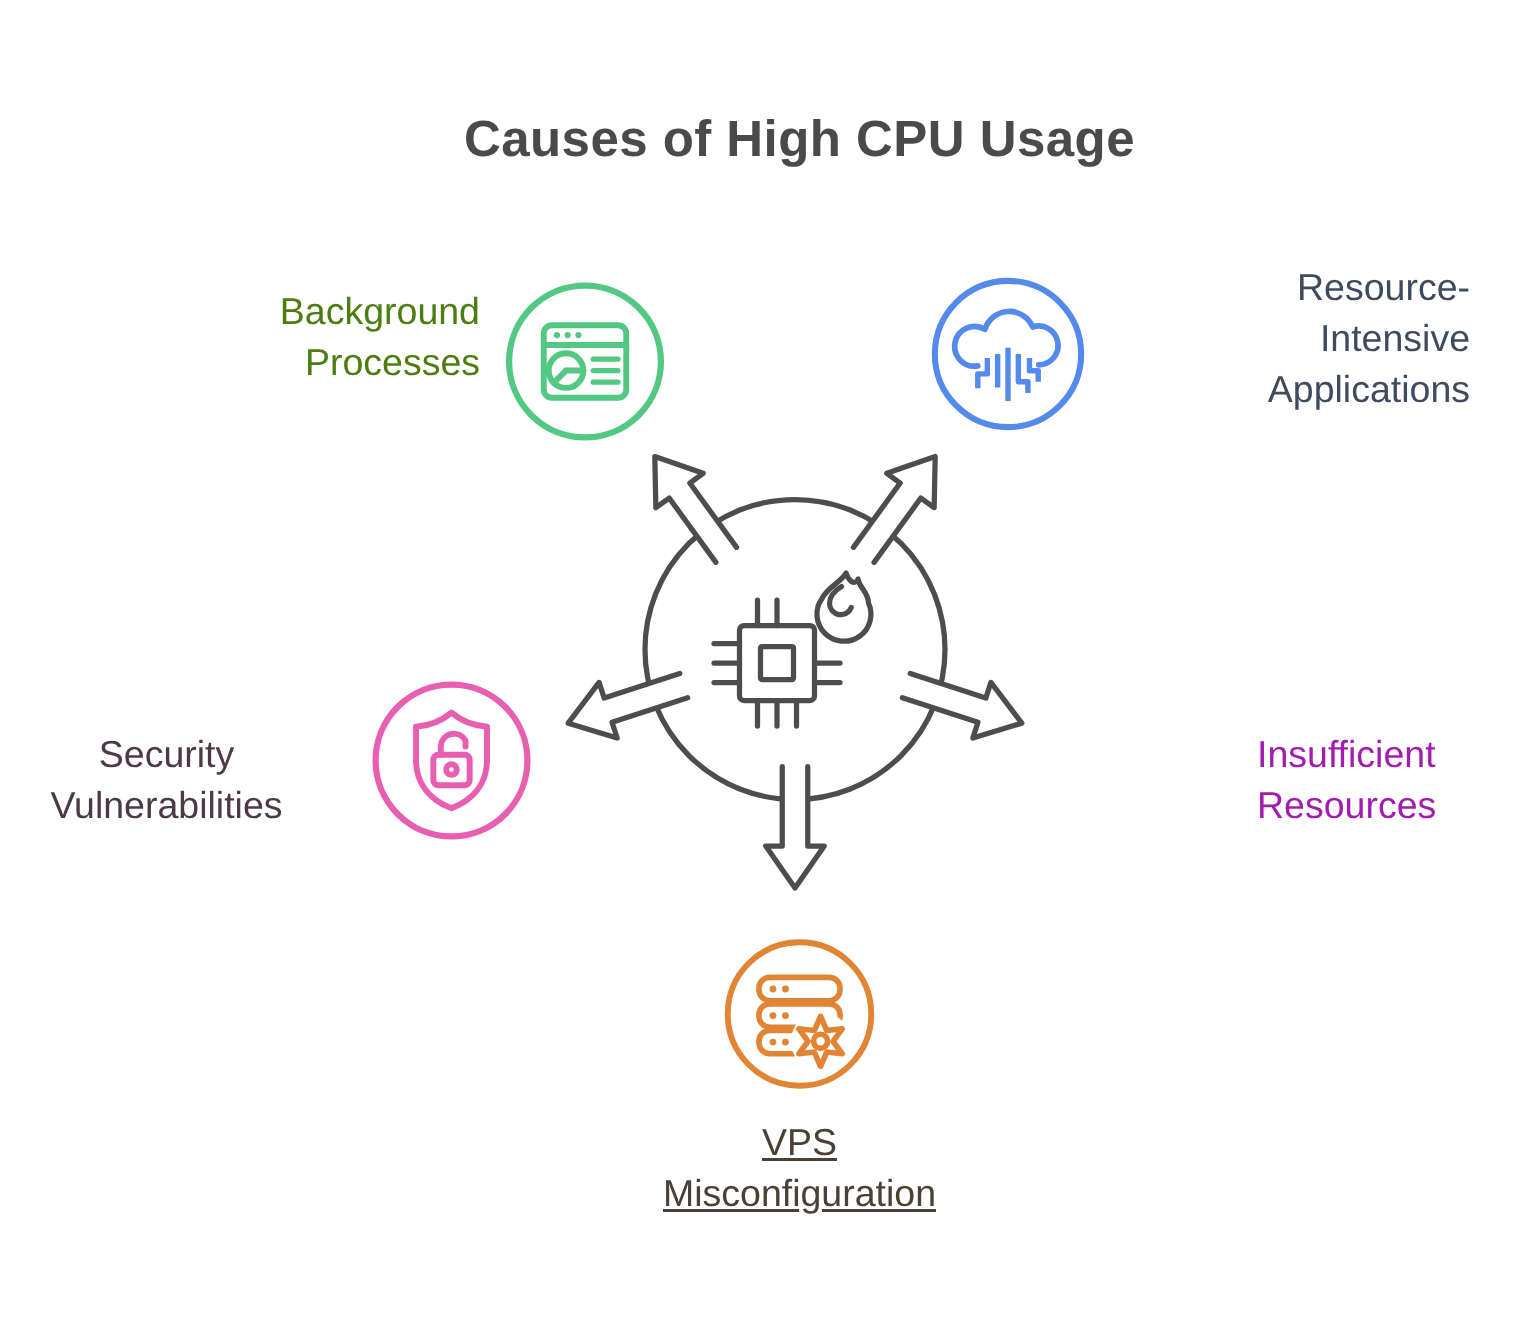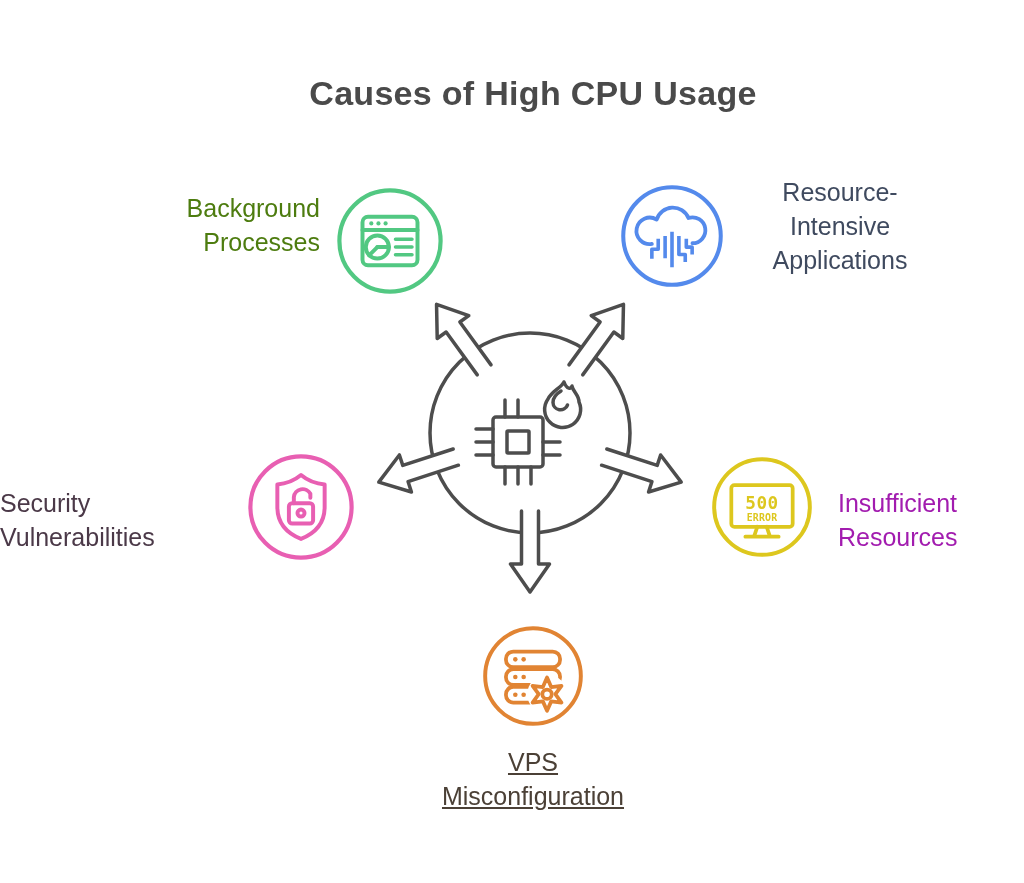--- a/index.html
+++ b/index.html
@@ -6,22 +6,22 @@
   .canvas {
     position:relative; width:1024px; height:883px; background:#ffffff;
     font-family:"Liberation Sans", sans-serif; overflow:hidden;
   }
   .title {
     position:absolute; left:133px; top:74px; width:800px; margin:0;
     text-align:center; font-size:34px; font-weight:700; letter-spacing:0.3px;
   }
   .label { position:absolute; font-size:25px; line-height:34px; font-weight:400; }
   .label-bg  { left:90px;  top:191px; width:230px; text-align:right; }
-  .label-res { left:740px; top:175px; width:200px; text-align:center; }
-  .label-sec { left:0px;   top:486px; width:222px; text-align:left; }
+  .label-res { left:780px; top:175px; width:200px; text-align:right; }
+  .label-sec { left:0px;   top:486px; width:222px; text-align:center; }
   .label-ins { left:838px; top:486px; width:170px; text-align:left; }
   .label-vps { left:418px; top:745px; width:230px; text-align:center; }
 
   .node { position:absolute; margin:0; }
   .node svg { display:block; width:100%; height:100%; }
   .node-bg  { left:335px; top:186px; width:110px; height:110px; }
   .node-res { left:619px; top:183px; width:106px; height:106px; }
   .node-sec { left:246px; top:452px; width:110px; height:110px; }
   .node-ins { left:710px; top:455px; width:104px; height:104px; }
   .node-vps { left:481px; top:624px; width:104px; height:104px; }
@@ -114,30 +114,20 @@
     <svg class="icon" viewBox="0 0 100 100">
       <circle class="ring" cx="50" cy="50" r="46"></circle>
       <path d="M50,21 C44,26 36,29 28.5,29.5 L28.5,50 C28.5,64.5 37.5,74 50,79 C62.5,74 71.5,64.5 71.5,50 L71.5,29.5 C64,29 56,26 50,21 Z"></path>
       <rect x="39" y="46.5" width="22" height="18.5" rx="3"></rect>
       <circle cx="50" cy="55.5" r="3.2"></circle>
       <path d="M43.5,46.5 V41 A8,8 0 0 1 58.5,38 V41.5"></path>
     </svg>
   </figure>
   <div class="label label-sec" style="color: rgb(75, 57, 72);">Security Vulnerabilities</div>
 
-  <figure class="node node-ins" style="--accent: #ddc71e;">
-    <svg class="icon" viewBox="0 0 100 100">
-      <circle class="ring" cx="50" cy="50" r="46"></circle>
-      <rect x="20.5" y="29" width="59" height="40" rx="3"></rect>
-      <path d="M45.5,69 L42.5,78 M54.5,69 L57.5,78"></path>
-      <path d="M34,78.5 H66"></path>
-      <text class="t t-500" x="50" y="51.5">500</text>
-      <text class="t t-err" x="50" y="63">ERROR</text>
-    </svg>
-  </figure>
   <div class="label label-ins" style="color: #a21caf;">Insufficient Resources</div>
 
   <figure class="node node-vps" style="--accent: #e18433;">
     <svg class="icon" viewBox="0 0 100 100">
       <circle class="ring" cx="50" cy="50" r="46"></circle>
       <rect x="24" y="26.5" width="52" height="15" rx="7"></rect>
       <rect x="24" y="43.5" width="52" height="15" rx="7"></rect>
       <rect x="24" y="60.5" width="52" height="15" rx="7"></rect>
       <circle class="dot" cx="33" cy="34" r="2.2"></circle>
       <circle class="dot" cx="41" cy="34" r="2.2"></circle>

